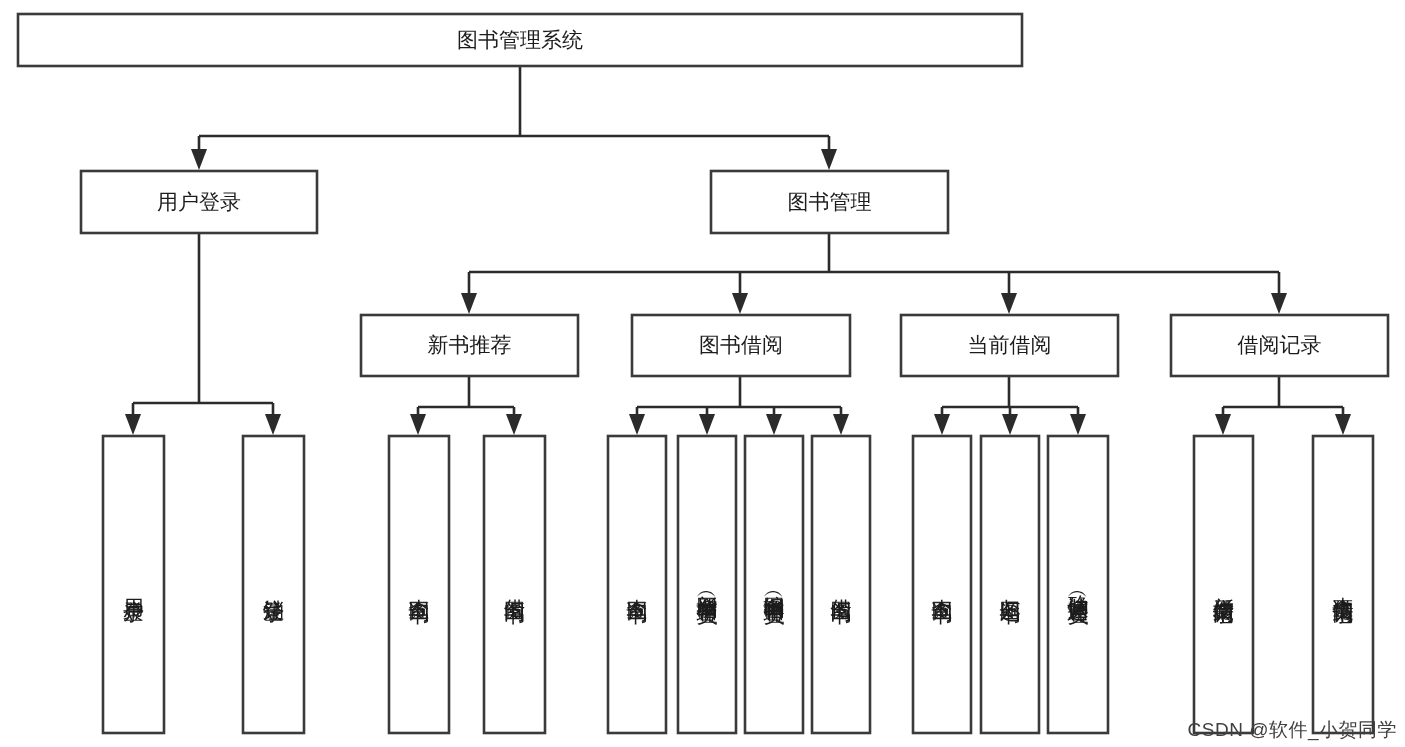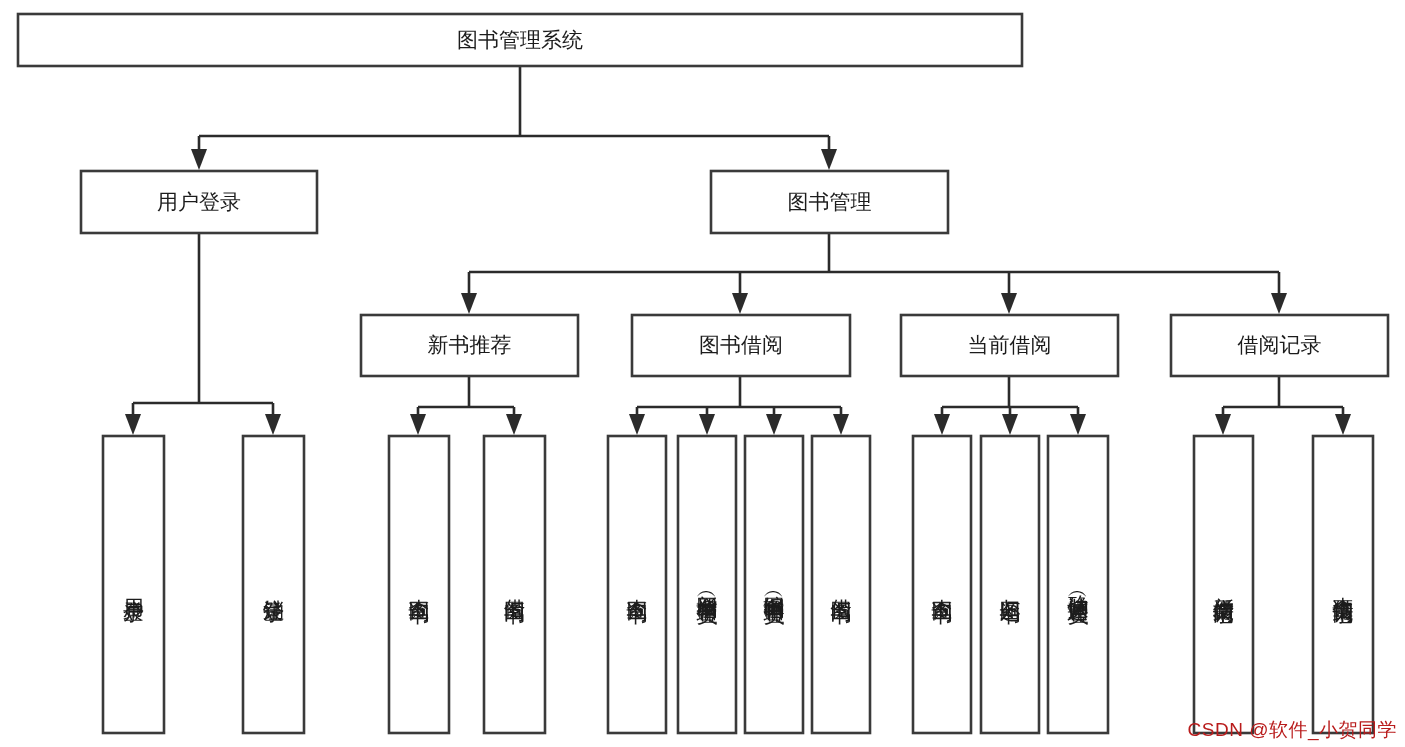--- a/index.html
+++ b/index.html
@@ -63,21 +63,21 @@
     justify-content: center;
     white-space: nowrap;
     pointer-events: none;
   }
   .watermark {
     position: absolute;
     right: 8px;
     bottom: 4px;
     font-family: "Liberation Sans", "DejaVu Sans", sans-serif;
     font-size: 19px;
-    color: #b91c1c;
+    color: #404040;
     white-space: nowrap;
     letter-spacing: 0.5px;
   }
 </style>
 </head>
 <body>
 
 <div id="diagram-root">
   <svg id="diagram-svg" viewBox="0 0 1405 747" xmlns="http://www.w3.org/2000/svg">
     <g id="connector-layer">

